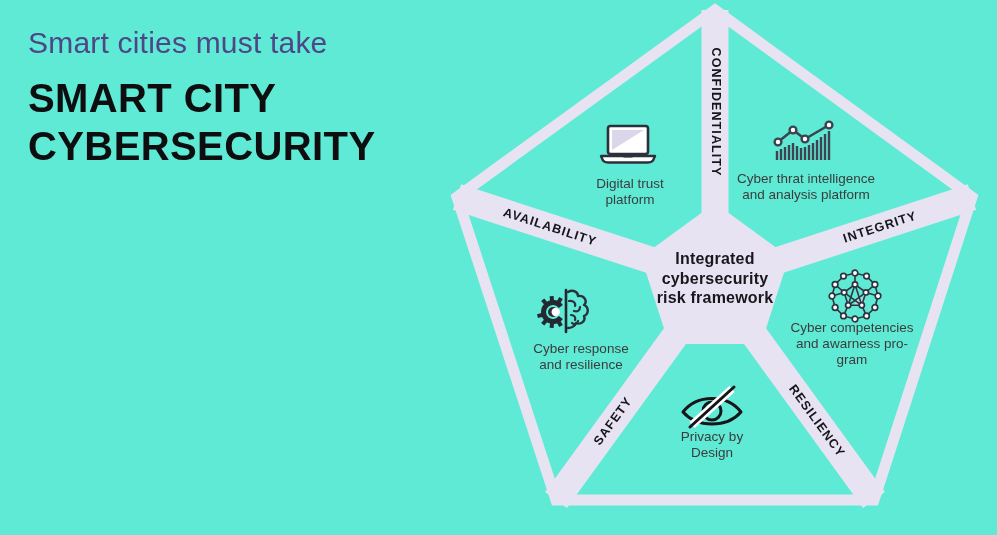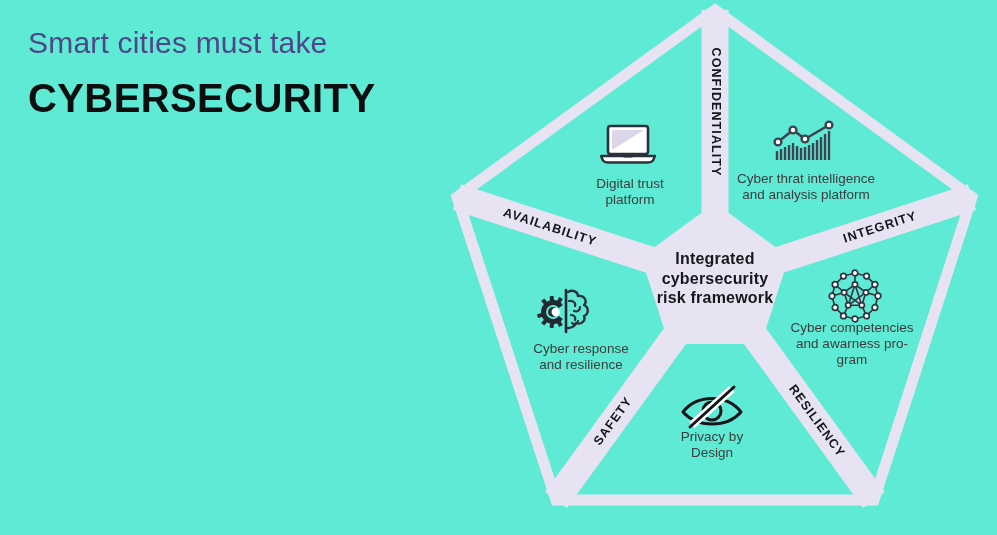--- a/index.html
+++ b/index.html
@@ -26,20 +26,21 @@
 </head>
 <body>
 
 <div class="page">
 
   <div class="headline">
     <div class="sub">
       <div>Smart cities must take</div>
     </div>
     <div class="main">
+      <div>SMART CITY</div>
       <div>CYBERSECURITY</div>
     </div>
   </div>
 
   <svg width="997" height="535" viewBox="0 0 997 535">
 
     <polygon class="band" points="715,10 972,197 874,500 556,500 457,197" stroke-width="11" stroke-linejoin="miter"></polygon>
 
     <g class="band" stroke-width="27">
       <line x1="715" y1="281" x2="715" y2="10"></line>

